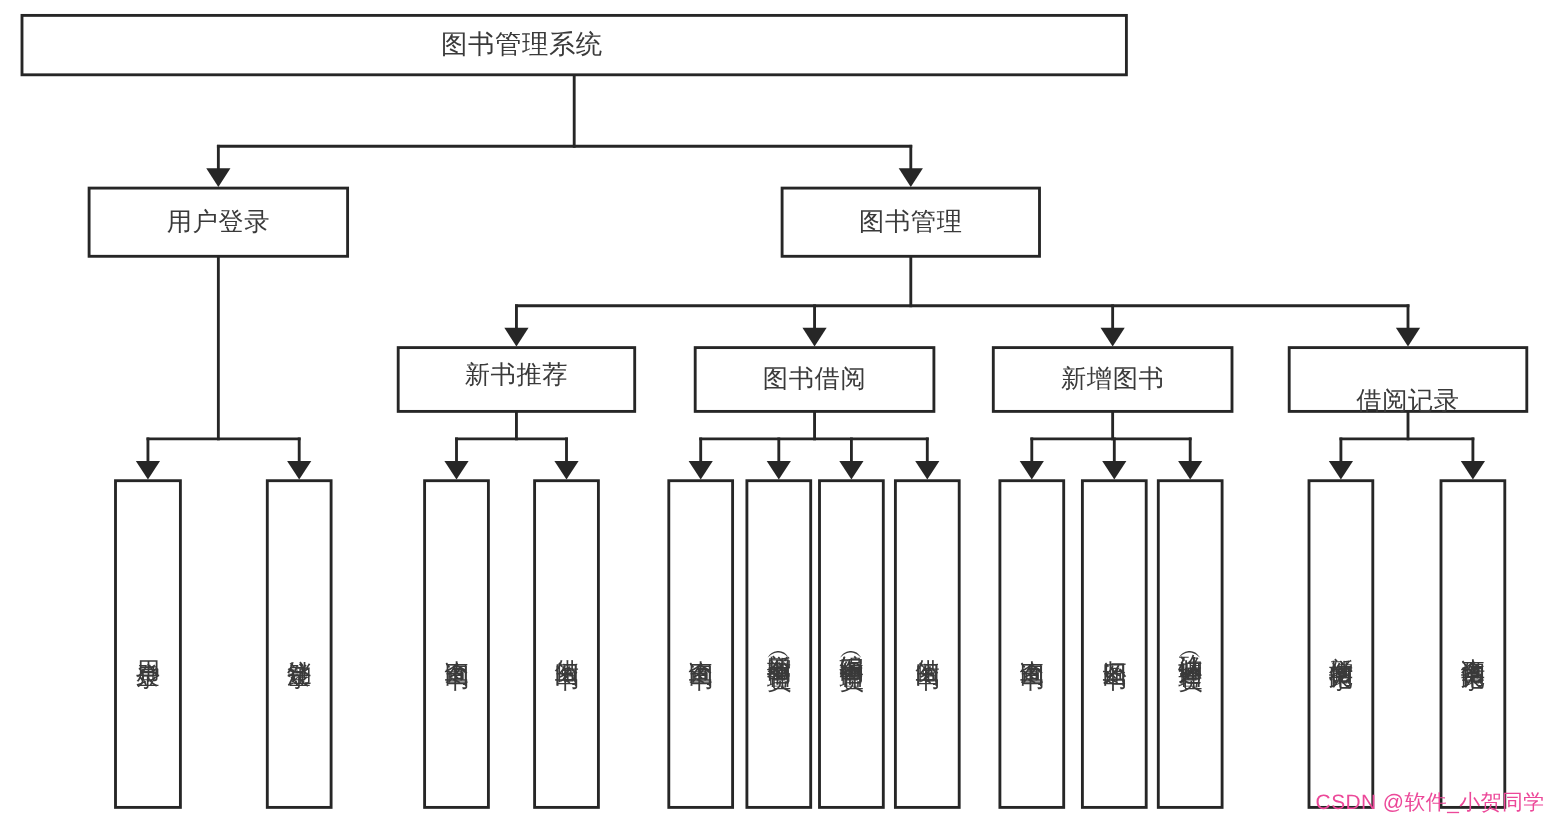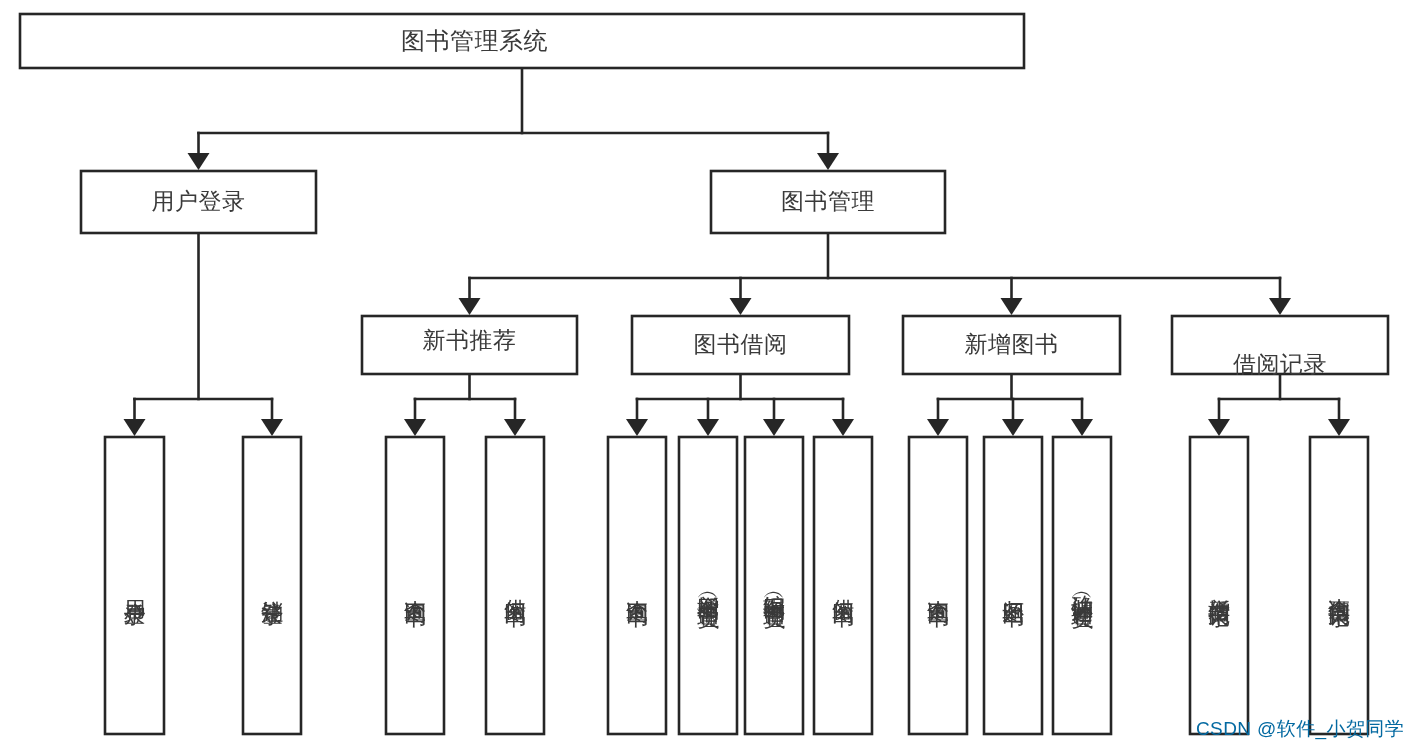--- a/index.html
+++ b/index.html
@@ -62,21 +62,21 @@
     text-orientation: upright;
     font-size: 22px;
     letter-spacing: 2px;
     white-space: nowrap;
   }
   .node-label.root {
     font-size: 24px;
   }
   .watermark {
     position: absolute;
-    color: #0369a1;
+    color: #ec4899;
     font-size: 19px;
     font-family: "Liberation Sans", "DejaVu Sans", sans-serif;
     white-space: nowrap;
     letter-spacing: 0.4px;
   }
 </style>
 </head>
 <body>
 
 <div id="diagram-root">

